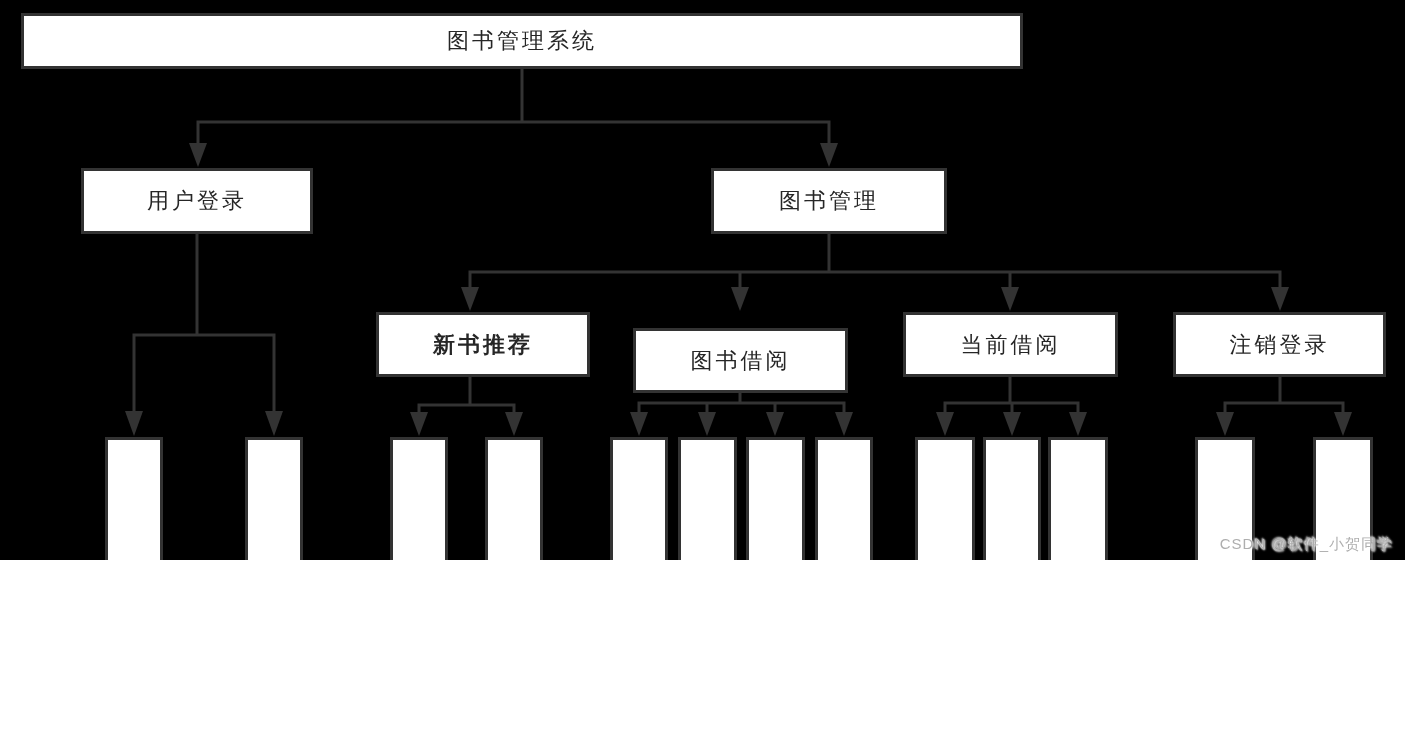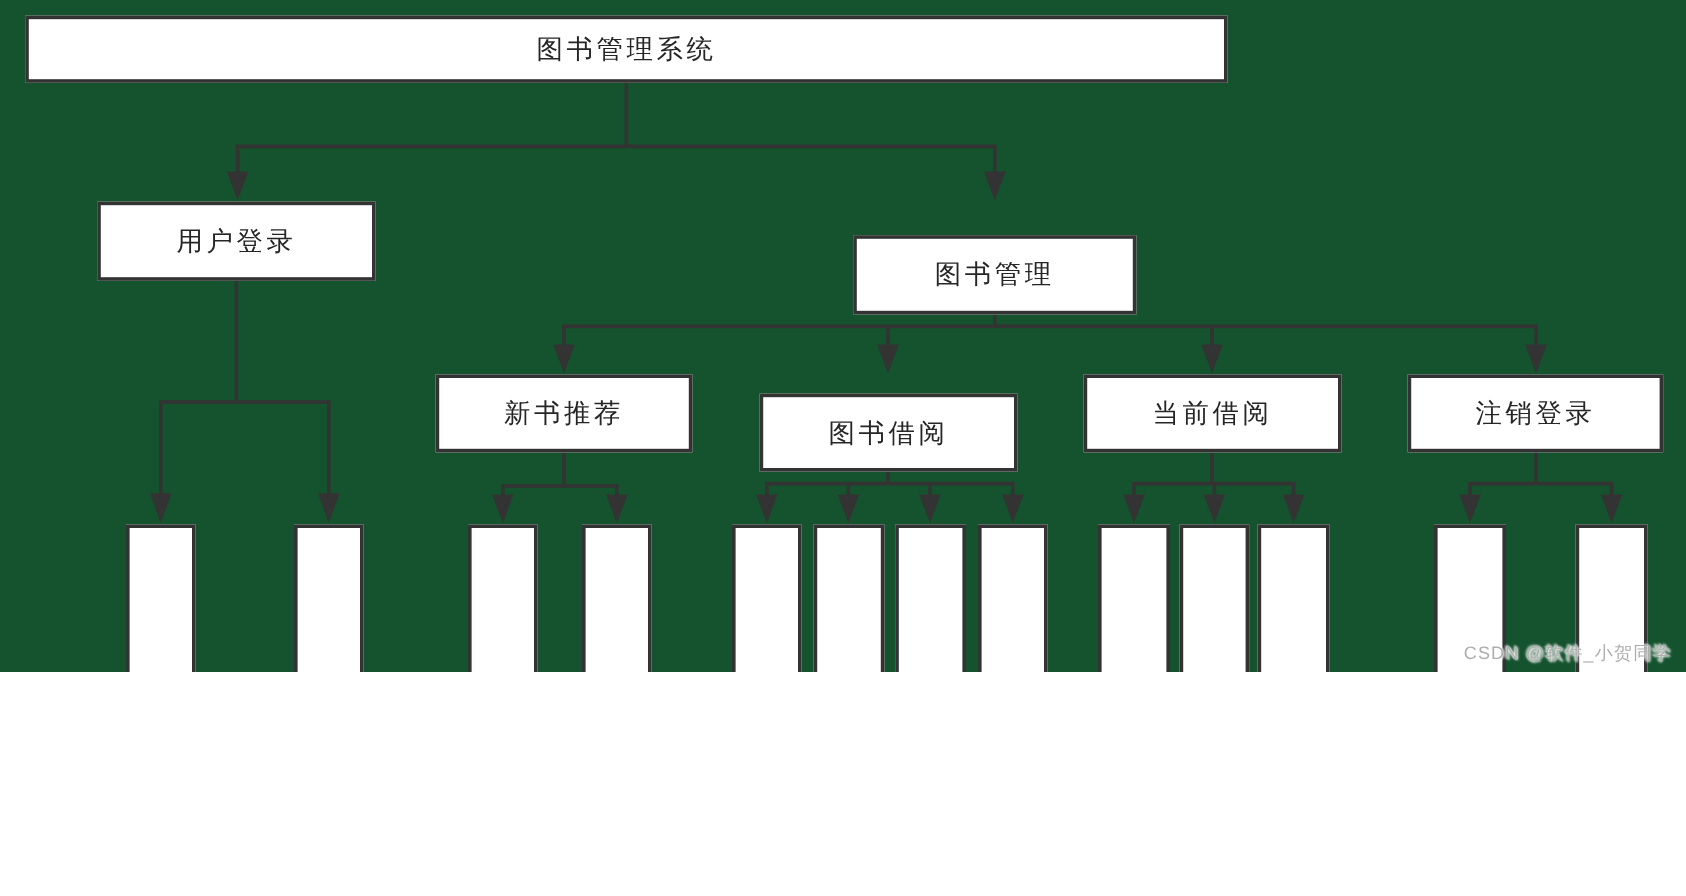--- a/index.html
+++ b/index.html
@@ -1,19 +1,19 @@
 <!DOCTYPE html>
 <html><head>
 <meta charset="utf-8">
 <style>
   html,body{margin:0;padding:0;background:#ffffff;}
   #canvas{
     position:relative;
     width:1405px;height:560px;
-    background:#14532d;
+    background:#000000;
     font-family:"Liberation Sans", sans-serif;
     overflow:hidden;
   }
   #connectors{position:absolute;left:0;top:0;pointer-events:none;}
   .hbox{
     position:absolute;
     box-sizing:border-box;
     border:3px solid #333333;
     background:#ffffff;
     display:flex;align-items:center;justify-content:center;
@@ -87,23 +87,23 @@
       <polygon points="1003,412 1021,412 1012,436"></polygon>
       <polygon points="1069,412 1087,412 1078,436"></polygon>
       <polygon points="1216,412 1234,412 1225,436"></polygon>
       <polygon points="1334,412 1352,412 1343,436"></polygon>
     </g>
   </svg>
 
   <div class="hbox" style="left:21px;top:13px;width:1002px;height:56px;">图书管理系统</div>
 
   <div class="hbox" style="left:81px;top:168px;width:232px;height:66px;">用户登录</div>
-  <div class="hbox" style="left:711px;top:168px;width:236px;height:66px;margin-top:28px;">图书管理</div>
+  <div class="hbox" style="left:711px;top:168px;width:236px;height:66px;">图书管理</div>
 
-  <div class="hbox" style="left:363px;top:312px;width:214px;height:65px;">新书推荐</div>
+  <div class="hbox" style="left:376px;top:312px;width:214px;height:65px;font-weight:bold;">新书推荐</div>
   <div class="hbox" style="left:633px;top:328px;width:215px;height:65px;">图书借阅</div>
   <div class="hbox" style="left:903px;top:312px;width:215px;height:65px;">当前借阅</div>
   <div class="hbox" style="left:1173px;top:312px;width:213px;height:65px;">注销登录</div>
 
   <div class="vbox" style="left:105px;top:437px;width:58px;height:298px;">用户登录</div>
   <div class="vbox" style="left:245px;top:437px;width:58px;height:298px;">注销登录</div>
 
   <div class="vbox" style="left:390px;top:437px;width:58px;height:298px;">查询图书</div>
   <div class="vbox" style="left:485px;top:437px;width:58px;height:298px;">借阅图书</div>
 

